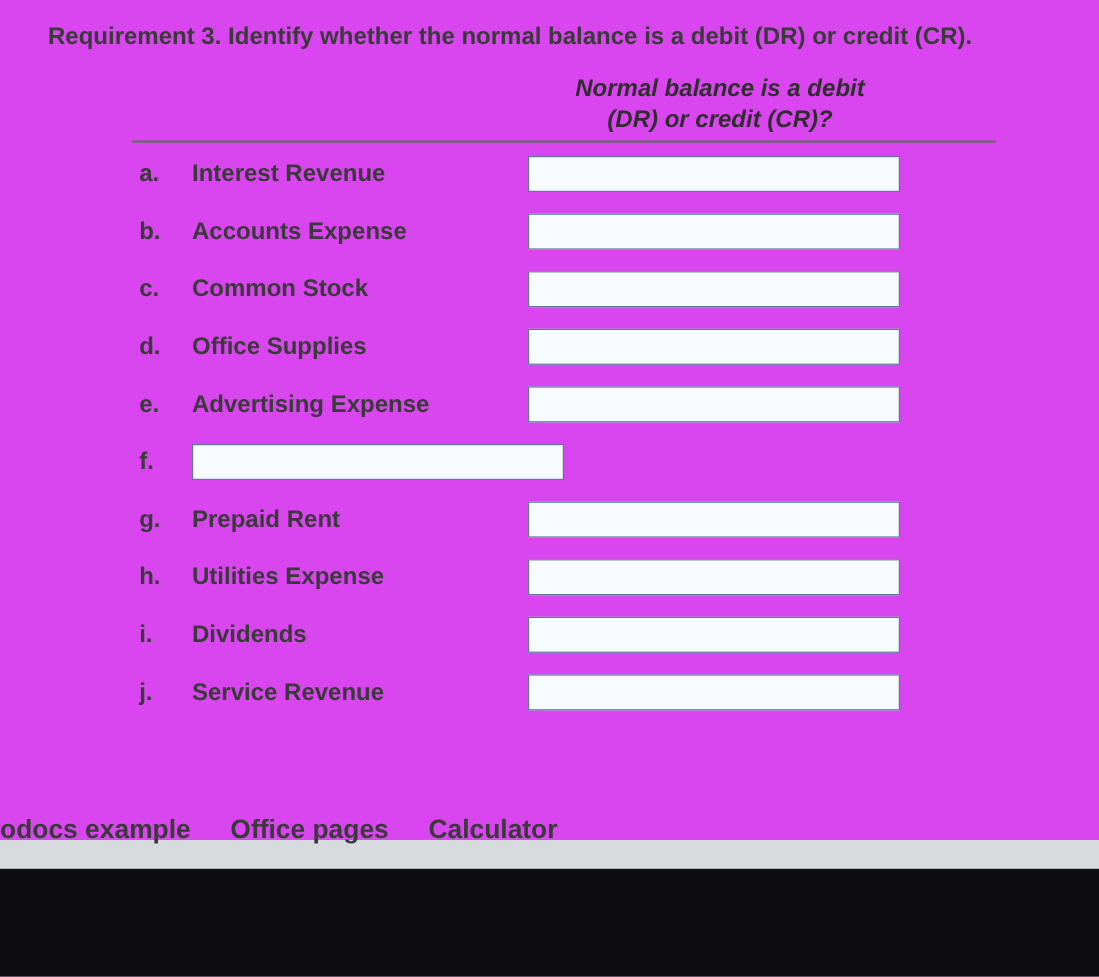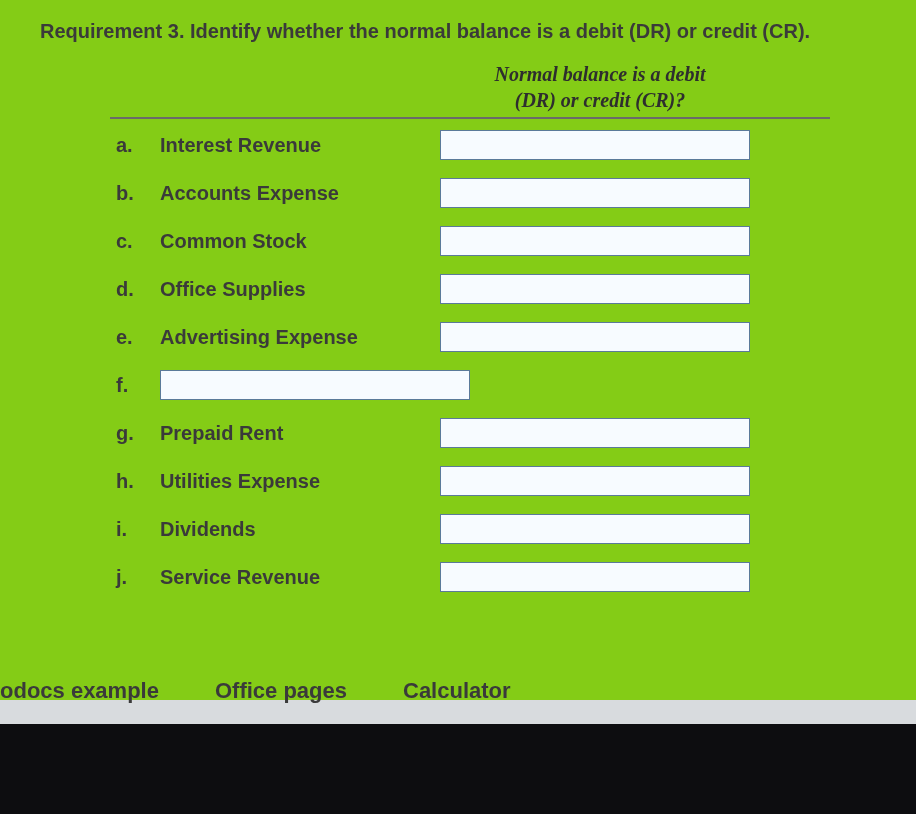--- a/index.html
+++ b/index.html
@@ -7,21 +7,21 @@
     margin: 0;
     padding: 0;
     font-family: Arial, Helvetica, sans-serif;
     background: #d8dbde;
     width: 916px;
     height: 814px;
     overflow: hidden;
     position: relative;
   }
   .page {
-    background: #84cc16;
+    background: #d946ef;
     padding: 20px 21px 40px 40px;
     min-height: 700px;
   }
   .requirement-title {
     font-size: 20px;
     color: #3a3a3a;
     margin-bottom: 18px;
     font-weight: bold;
   }
   .requirement-title .bold { font-weight: bold; }
@@ -39,21 +39,20 @@
     width: 330px;
   }
   .header-label {
     width: 320px;
     text-align: center;
     font-style: italic;
     font-weight: bold;
     font-size: 20px;
     color: #2e2e2e;
     line-height: 1.3;
-    font-family: Liberation Serif, serif;
   }
   .row {
     display: flex;
     align-items: center;
     height: 44px;
     margin-top: 4px;
   }
   .row-letter {
     width: 50px;
     font-weight: bold;
@@ -75,21 +74,21 @@
     font-size: 16px;
     padding: 2px 6px;
   }
   .bottom-links {
     position: absolute;
     left: 0;
     bottom: 110px;
     width: 100%;
     padding-left: 0;
     display: flex;
-    gap: 56px;
+    gap: 33px;
     font-size: 22px;
     font-weight: bold;
     color: #3a3a3a;
   }
   .bottom-links .link { cursor: pointer; }
   .black-bar {
     position: absolute;
     left: 0;
     bottom: 0;
     width: 100%;

